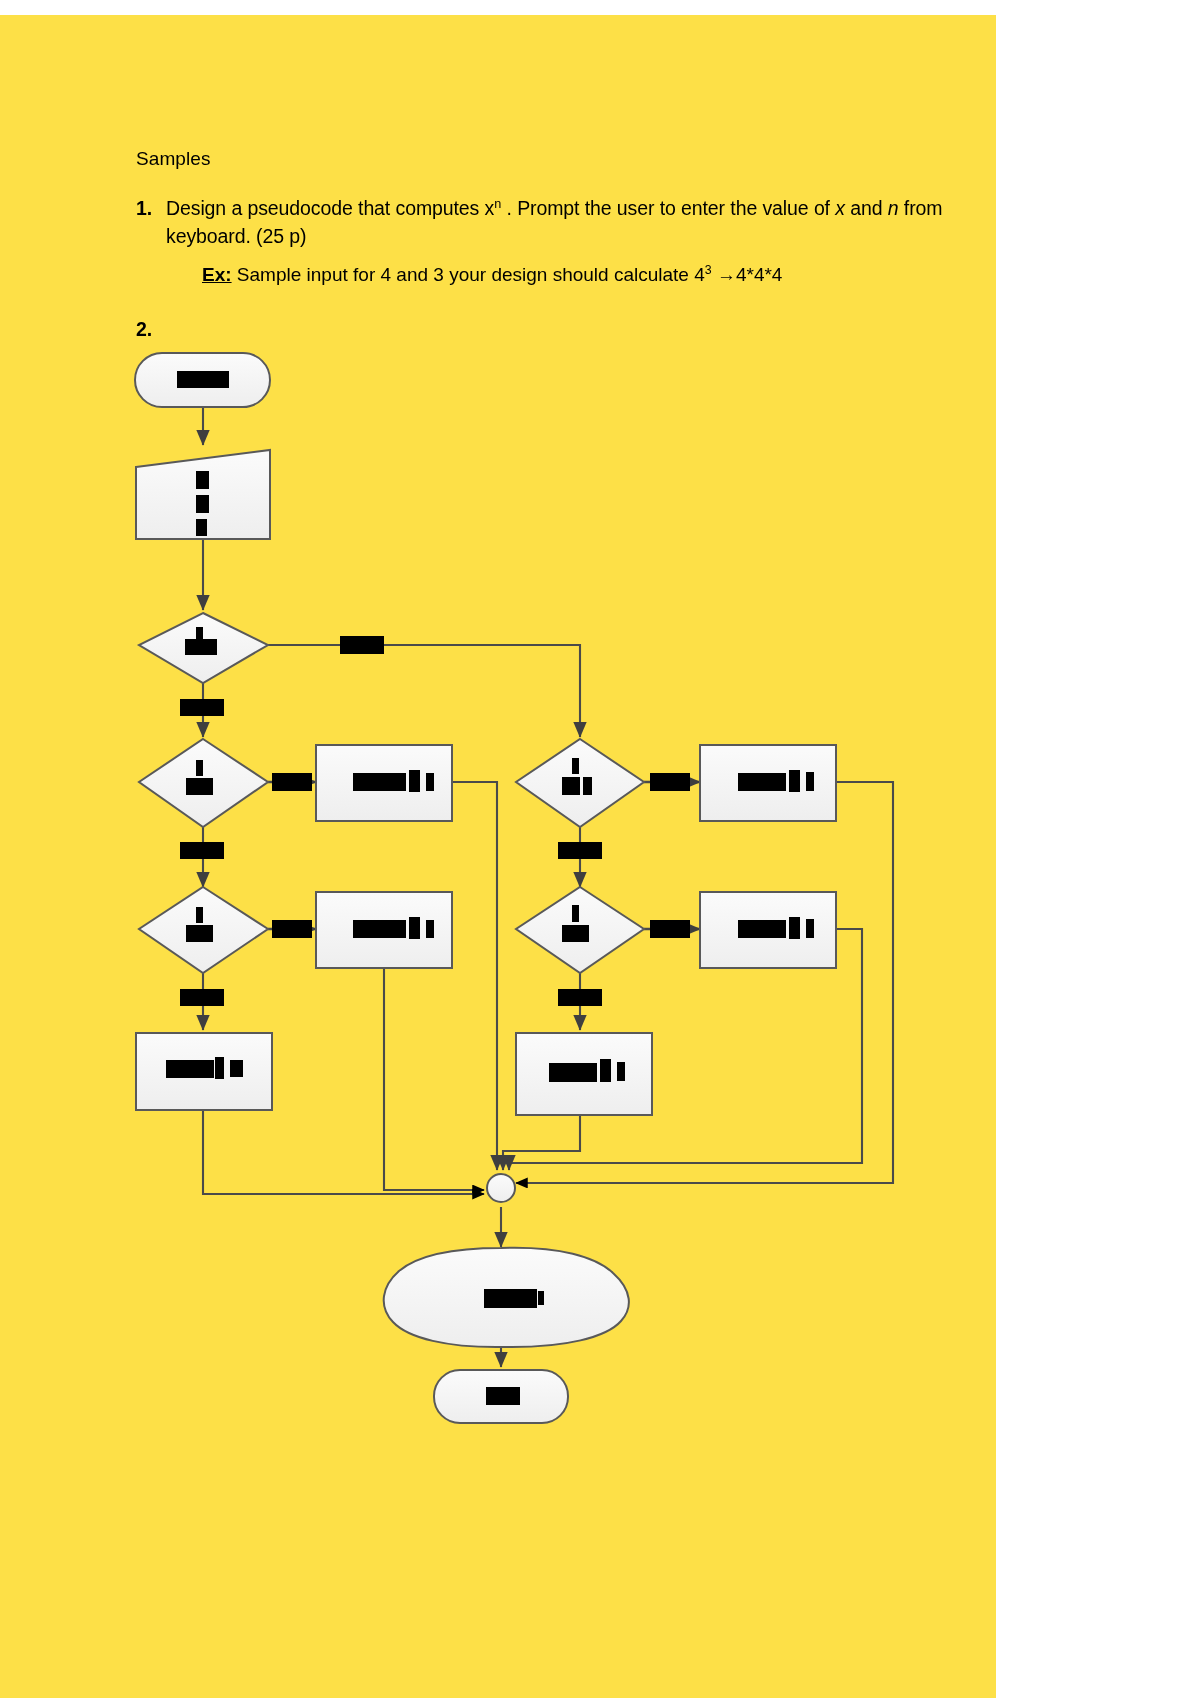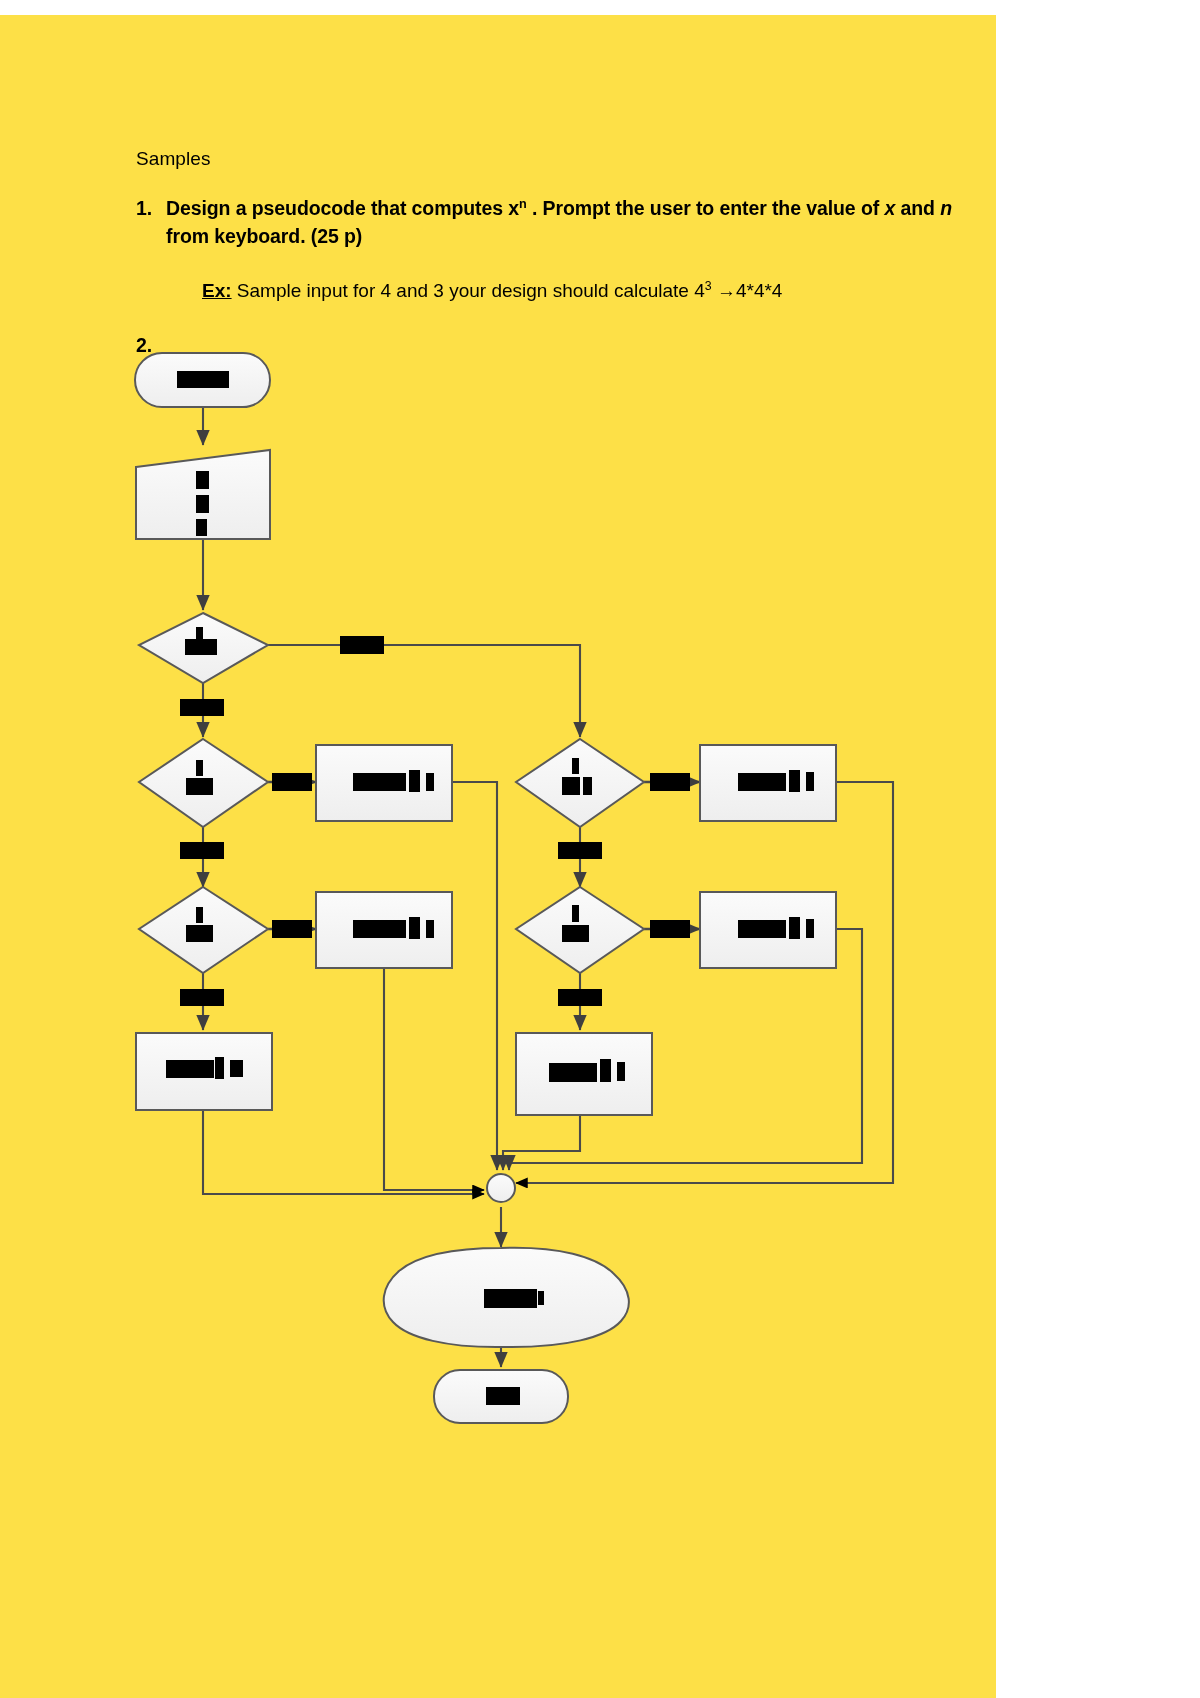--- a/index.html
+++ b/index.html
@@ -47,31 +47,31 @@
   }
   .q-num {
     font-size: 19.5px;
     font-weight: bold;
     width: 30px;
     flex: 0 0 30px;
     line-height: 1.45;
   }
   .q-body {
     font-size: 19.5px;
-    font-weight: bold;
+    font-weight: normal;
     line-height: 1.45;
     letter-spacing: -0.1px;
   }
   .q-body .ital {
     font-style: italic;
   }
   sup { font-size: 0.65em; vertical-align: super; line-height: 0; }
 
   .ex-line {
-    margin: 28px 0 0 66px;
+    margin: 12px 0 0 66px;
     font-size: 19px;
     font-weight: 400;
     line-height: 1.4;
   }
   .ex-label {
     font-weight: bold;
     text-decoration: underline;
   }
 
   .q2-wrap { margin-top: 26px; }

